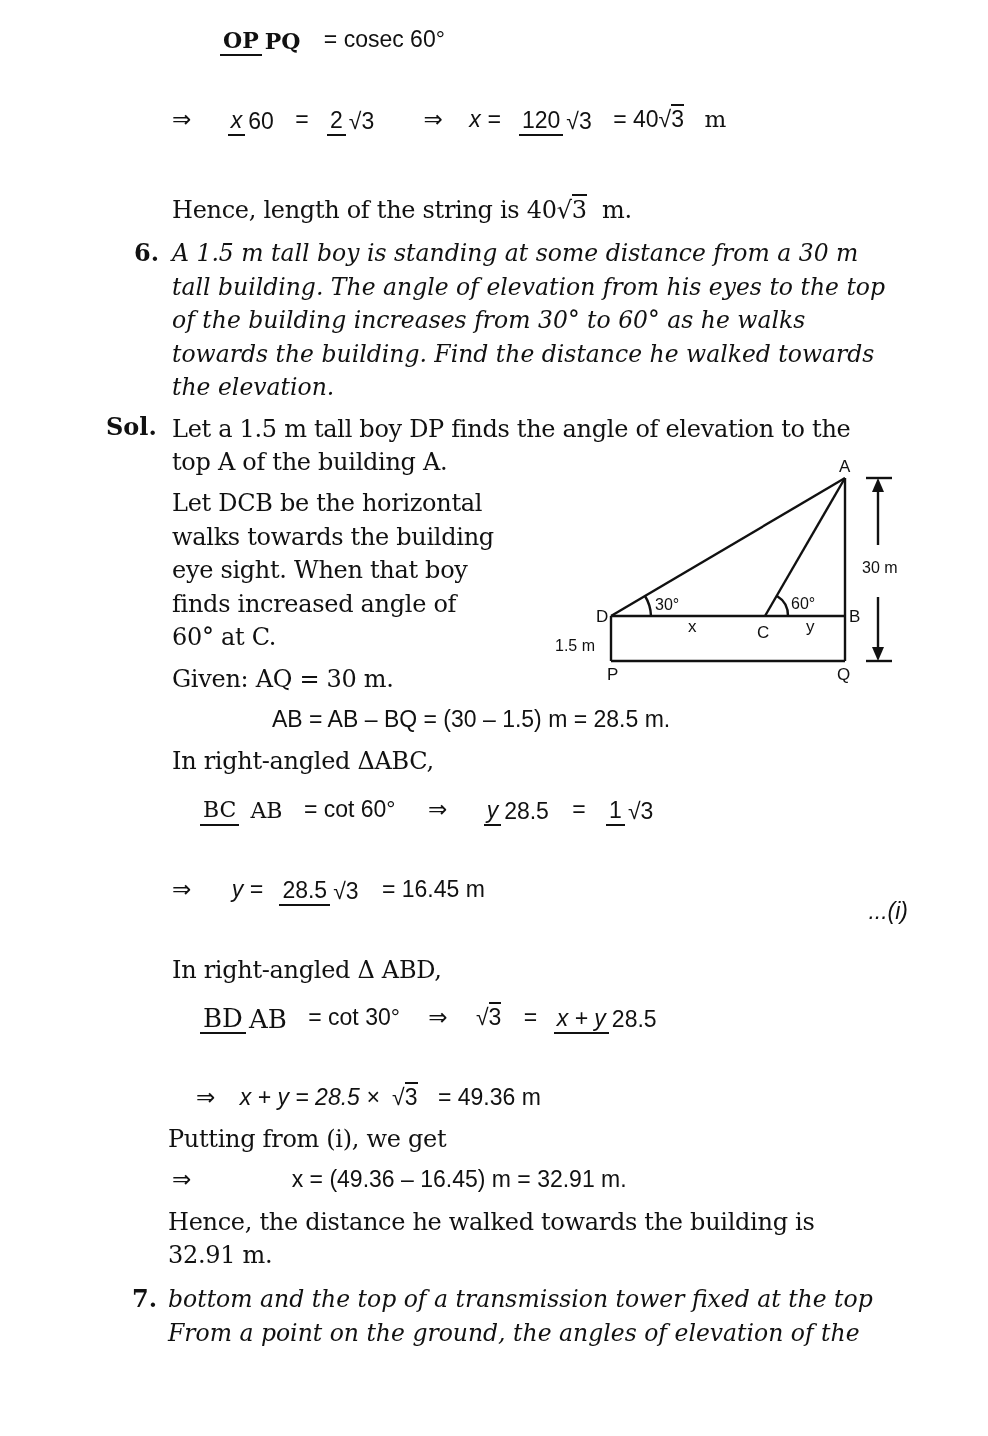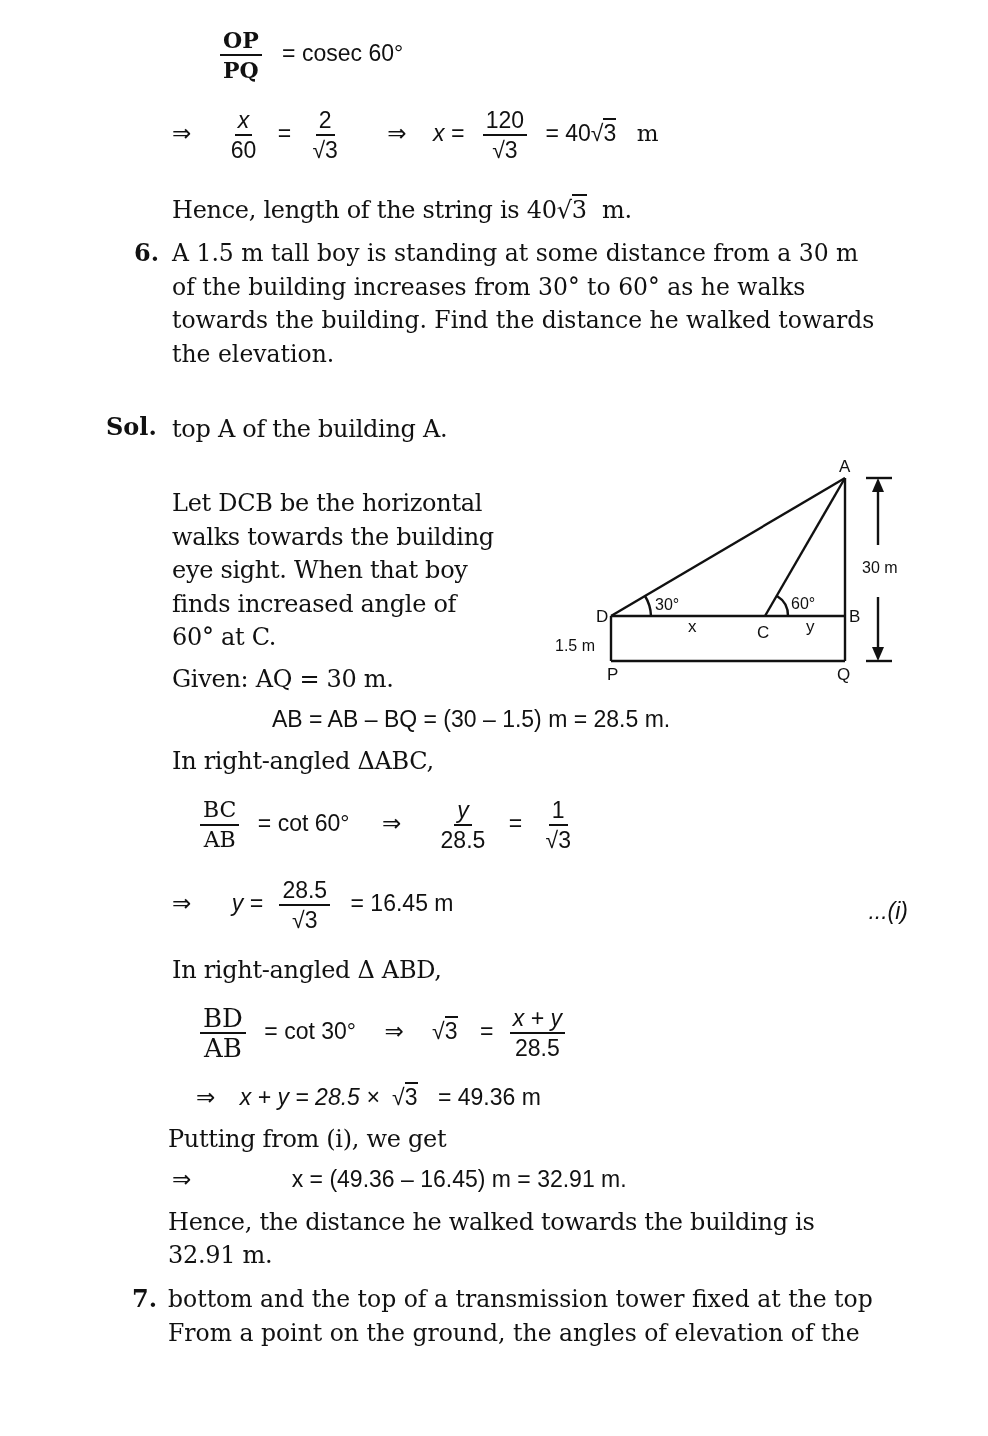--- a/index.html
+++ b/index.html
@@ -5,24 +5,24 @@
   html, body { margin:0; padding:0; }
   body {
     width:988px; height:1436px; background:#ffffff; position:relative; overflow:hidden;
     font-family: "DejaVu Serif", "Liberation Serif", serif; color:#111;
   }
   .abs { position:absolute; white-space:nowrap; }
   .txt { font-size:24px; line-height:33px; font-family: "DejaVu Serif", serif; letter-spacing:-0.3px; }
   .math { font-family: "Liberation Sans", "DejaVu Sans", sans-serif; font-size:23px; }
   .it { font-style:italic; }
   .bold { font-weight:bold; }
-  .frac { display:inline-flex; flex-direction:column; align-items:center; vertical-align:middle; }
+  .frac { display:inline-flex; flex-direction:row; align-items:center; vertical-align:middle; }
   .frac .num { border-bottom:2px solid #111; padding:0 3px; line-height:28px; }
   .frac .den { line-height:28px; padding:0 3px; }
-  .q-body { font-size:23.5px; line-height:33.5px; width:740px; text-align:justify; text-align-last:left; white-space:normal; }
+  .q-body { font-style:italic; font-size:23.5px; line-height:33.5px; width:740px; text-align:justify; text-align-last:left; white-space:normal; }
   .numlabel { font-weight:bold; font-size:24px; }
   .diagram-label { font-family:"Liberation Sans", "DejaVu Sans", sans-serif; font-size:17px; }
 </style>
 </head>
 <body>
 
 <div class="abs math" style="left:220px; top:26px;">
   <span class="frac" style="font-family:'DejaVu Serif',serif;font-weight:bold;font-size:22px;">
     <span class="num">OP</span>
     <span class="den">PQ</span>
@@ -52,27 +52,29 @@
 </div>
 
 <div class="abs txt" style="left:172px; top:194px;">
   <span>Hence, length of the string is 40</span><span>√</span><span style="border-top:2px solid #111;">3</span>
   <span style="margin-left:8px;">m.</span>
 </div>
 
 <div class="abs numlabel" style="left:134px; top:238px;">6.</div>
 <div class="abs q-body" style="left:172px; top:237px;">
   <div>A 1.5 m tall boy is standing at some distance from a 30 m</div>
+  <div>tall building. The angle of elevation from his eyes to the top</div>
   <div>of the building increases from 30° to 60° as he walks</div>
   <div>towards the building. Find the distance he walked towards</div>
   <div>the elevation.</div>
 </div>
 
 <div class="abs bold" style="left:106px; top:412px; font-size:24px;">Sol.</div>
 <div class="abs txt" style="left:172px; top:413px;">
+  <div>Let a 1.5 m tall boy DP finds the angle of elevation to the</div>
   <div>top A of the building A.</div>
 </div>
 
 <div class="abs txt" style="left:172px; top:487px; line-height:33.5px;">
   <div>Let DCB be the horizontal</div>
   <div>walks towards the building</div>
   <div>eye sight. When that boy</div>
   <div>finds increased angle of</div>
   <div>60° at C.</div>
 </div>
@@ -110,21 +112,21 @@
   </g>
 </svg>
 
 <div class="abs txt" style="left:172px; top:663px;">Given: AQ = 30 m.</div>
 
 <div class="abs math" style="left:272px; top:706px;">AB = AB – BQ = (30 – 1.5) m = 28.5 m.</div>
 
 <div class="abs txt" style="left:172px; top:745px;">In right-angled ΔABC,</div>
 
 <div class="abs math" style="left:200px; top:796px;">
-  <span class="frac" style="font-family:'DejaVu Serif',serif;font-size:22px;">
+  <span class="frac" style="font-family:'DejaVu Serif',serif;font-size:22px;gap:8px;">
     <span class="num">BC</span>
     <span class="den">AB</span>
   </span>
   <span style="margin-left:12px;">= cot 60°</span>
   <span style="margin-left:26px;">⇒</span>
   <span class="frac" style="margin-left:30px;">
     <span class="num it">y</span>
     <span class="den">28.5</span>
   </span>
   <span style="margin-left:14px;">=</span>

